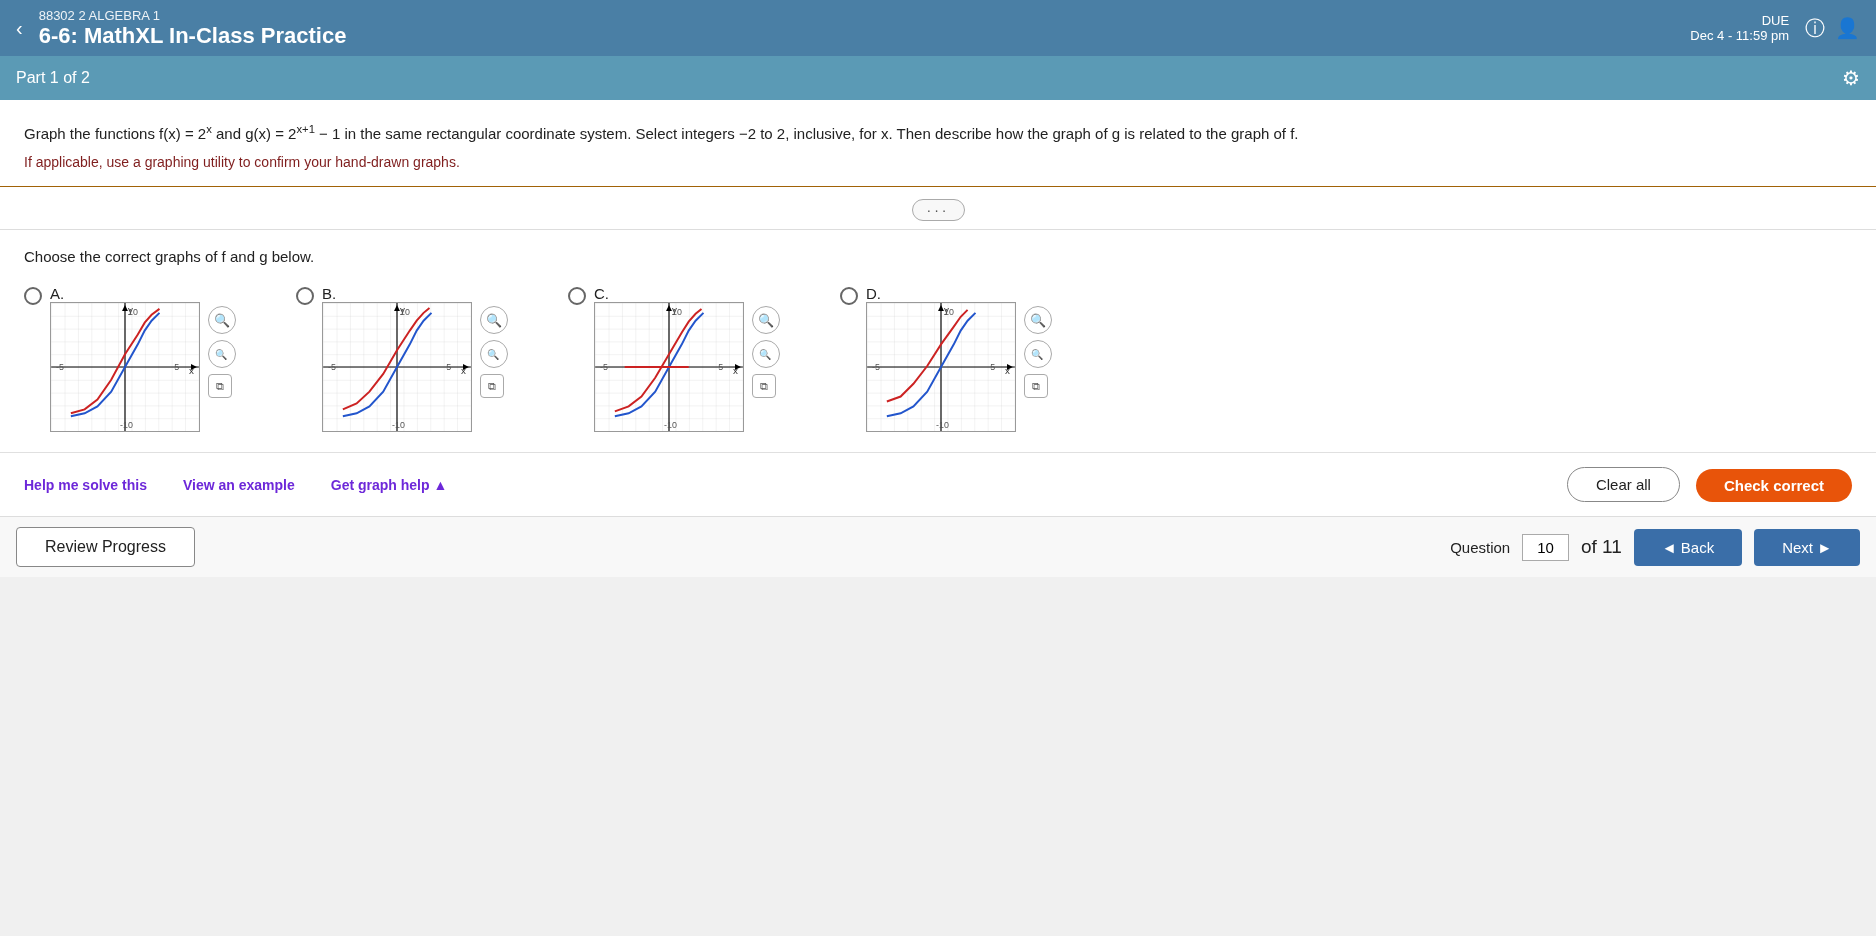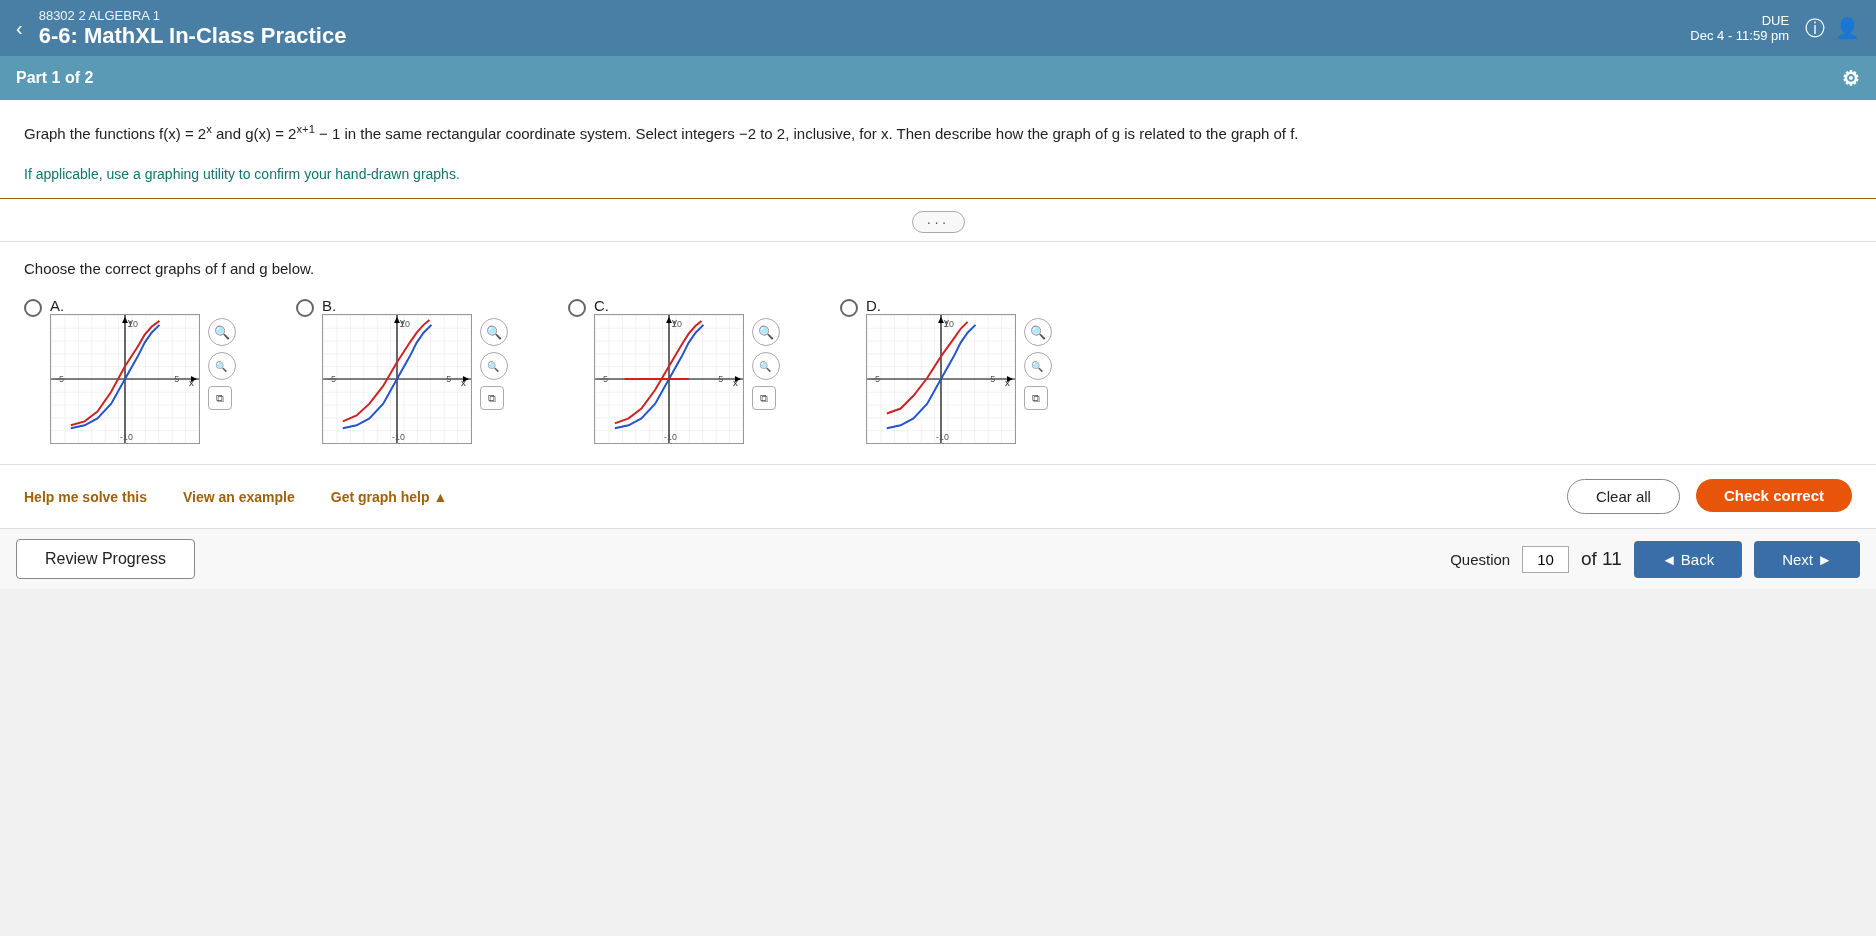--- a/index.html
+++ b/index.html
@@ -24,35 +24,35 @@
     .header-icons { display: flex; gap: 10px; align-items: center; }
     .header-icon { color: white; font-size: 20px; cursor: pointer; }
     .back-arrow { color: white; font-size: 20px; cursor: pointer; margin-right: 8px; }
 
     
     .part-banner {
       background: #5b9ab5;
       color: white;
       padding: 10px 16px;
       font-size: 16px;
-      font-weight: 700;
+      font-weight: 400;
       display: flex;
       align-items: center;
       justify-content: space-between;
     }
     .settings-icon { color: white; font-size: 20px; cursor: pointer; }
 
     
     .problem-area {
       background: white;
       padding: 20px 24px 16px 24px;
       border-bottom: 1px solid #a16207;
     }
     .problem-text { font-size: 15px; line-height: 1.6; color: #222; }
-    .problem-subtext { font-size: 14px; color: #0f766e; margin-top: 20px; }
+    .problem-subtext { font-size: 14px; color: #7f1d1d; margin-top: 8px; }
 
     
     .dots-divider {
       display: flex;
       justify-content: center;
       align-items: center;
       padding: 12px 0 8px 0;
       background: white;
       border-bottom: 1px solid #ddd;
     }
@@ -163,29 +163,29 @@
       background: white;
       padding: 14px 24px;
       display: flex;
       align-items: center;
       gap: 36px;
       border-top: 1px solid #e0e0e0;
     }
     .help-link {
       font-size: 14px;
       font-weight: bold;
-      color: #a16207;
+      color: #6d28d9;
       cursor: pointer;
       text-decoration: none;
     }
     .help-row-right {
       margin-left: auto;
       display: flex;
       gap: 16px;
-      align-items: flex-start;
+      align-items: flex-end;
     }
     .clear-all-btn {
       border: 1px solid #888;
       border-radius: 20px;
       padding: 8px 28px;
       font-size: 15px;
       background: white;
       cursor: pointer;
       color: #222;
     }

